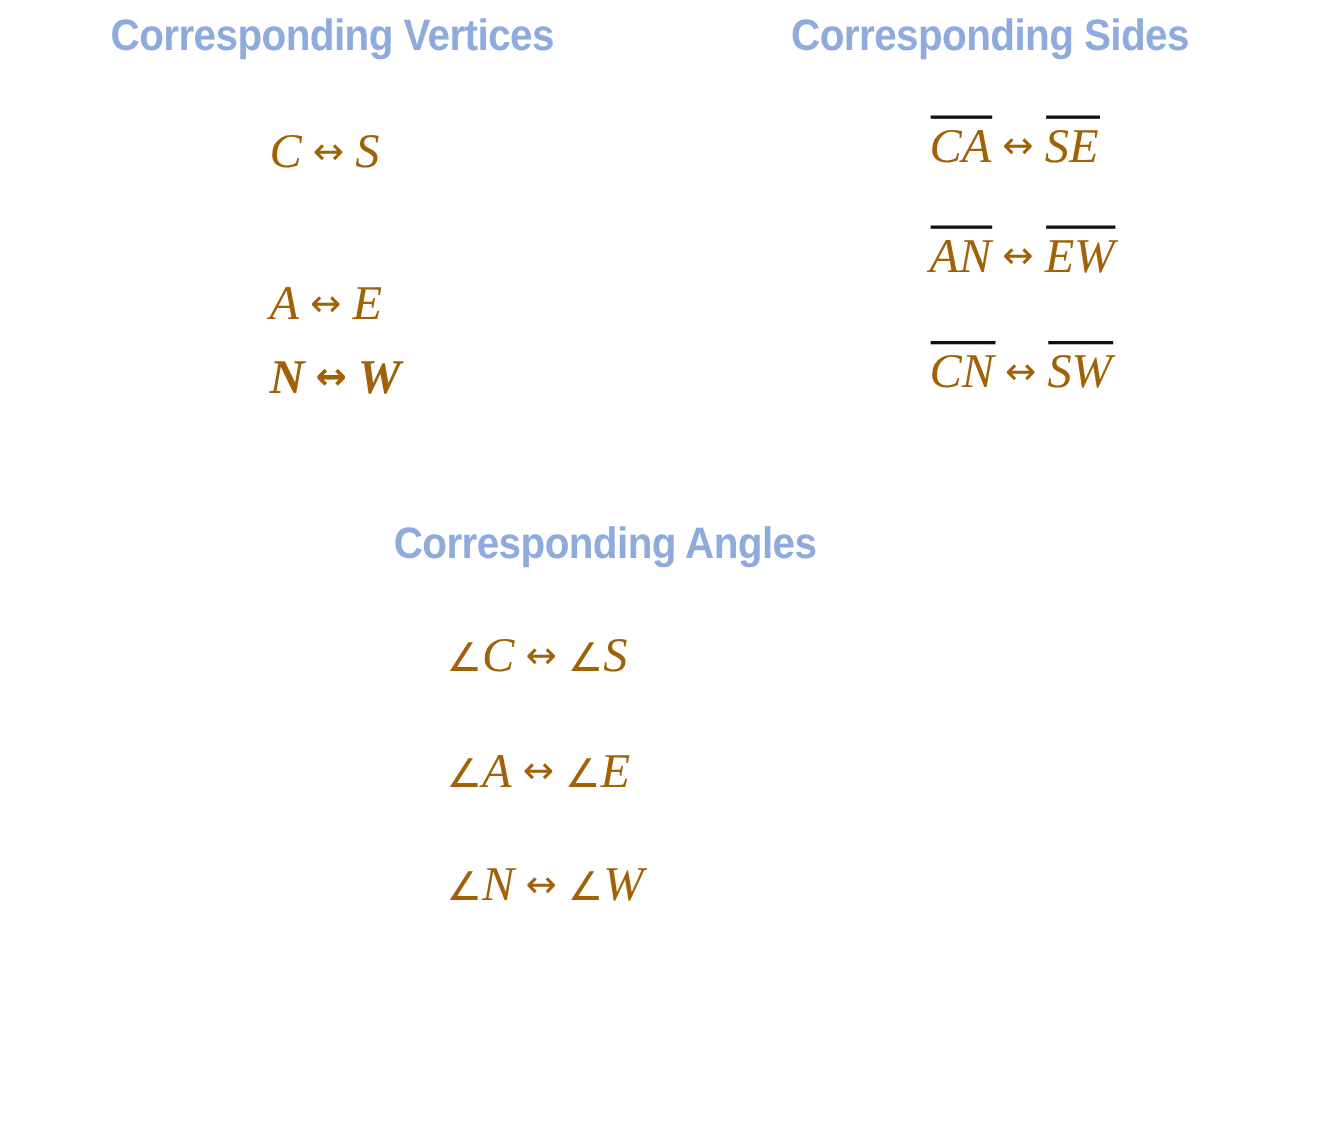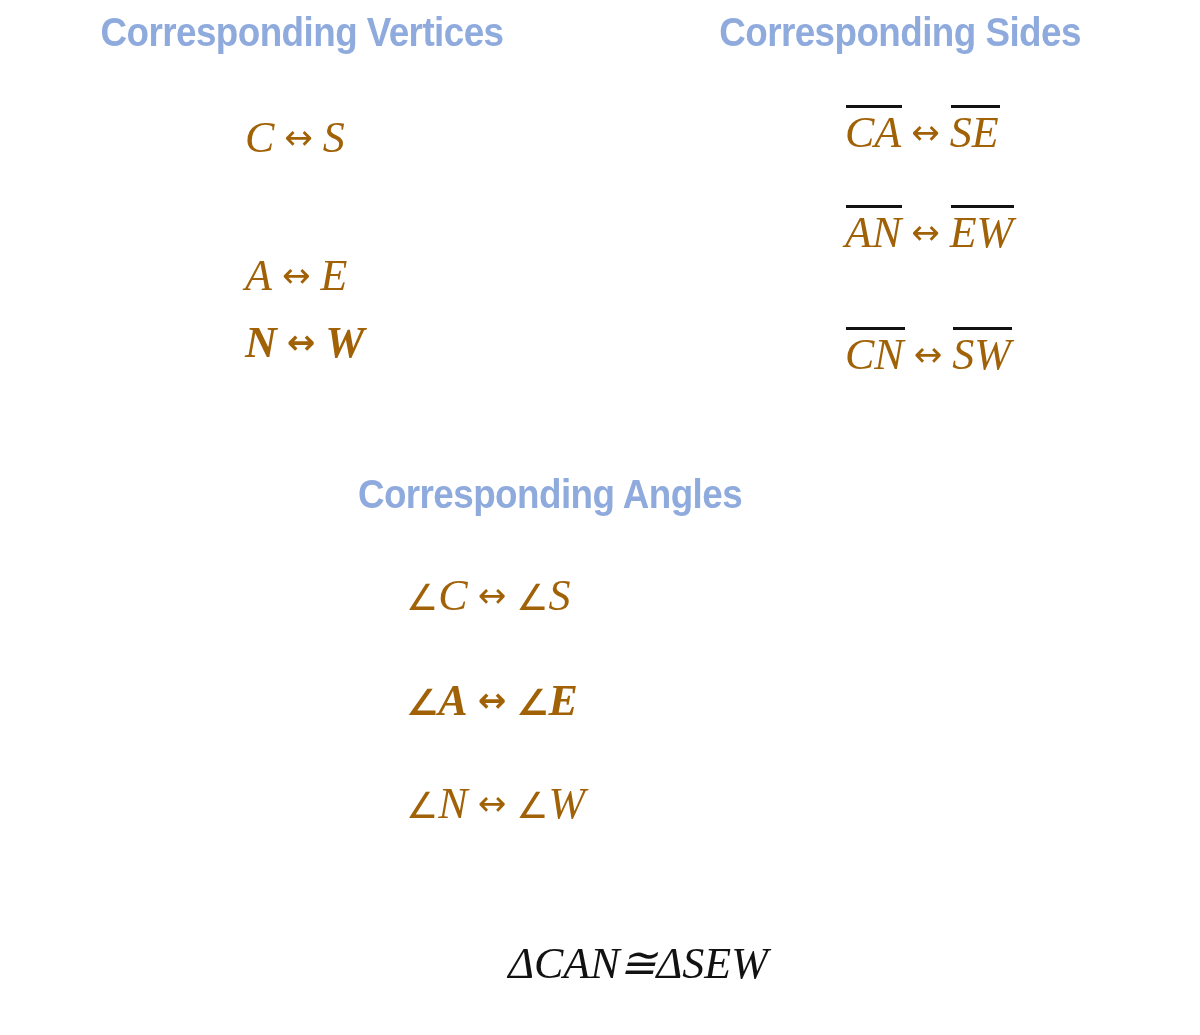--- a/index.html
+++ b/index.html
@@ -107,24 +107,24 @@
   .col-vertices .math-row { left: 245px; width: 260px; }
   .col-sides .math-row    { left: 845px; width: 285px; }
   .col-angles .math-row   { left: 406px; width: 285px; }
 
   #vtx-0 { top: 112px; }
   #vtx-1 { top: 217px; margin-top: 33px; }
   #vtx-2 { top: 317px; font-weight: bold; }
 
   #side-0 { top: 104px; }
   #side-1 { top: 204px; }
-  #side-2 { top: 326px; }
+  #side-2 { top: 309px; }
 
   #ang-0 { top: 570px; }
-  #ang-1 { top: 675px; font-weight: bold; }
+  #ang-1 { top: 675px; }
   #ang-2 { top: 778px; }
 
   #conclusion {
     position: absolute;
     left: 438px;
     top: 938px;
     width: 400px;
     font-family: "Liberation Serif", "DejaVu Serif", serif;
     font-style: italic;
     color: #121212;
@@ -183,17 +183,14 @@
 
     <div class="math-row" id="ang-1">
       <span class="upright">∠</span><span class="glyph">A</span><span class="arrow">↔</span><span class="upright">∠</span><span class="glyph">E</span>
     </div>
 
     <div class="math-row" id="ang-2">
       <span class="upright">∠</span><span class="glyph">N</span><span class="arrow">↔</span><span class="upright">∠</span><span class="glyph">W</span>
     </div>
   </div>
 
-  <div id="conclusion">
-    <span class="delta">Δ</span><span class="glyph">CAN</span><span class="cong">≅</span><span class="delta">Δ</span><span class="glyph">SEW</span>
-  </div>
 
 </div>
 
 </body></html>

